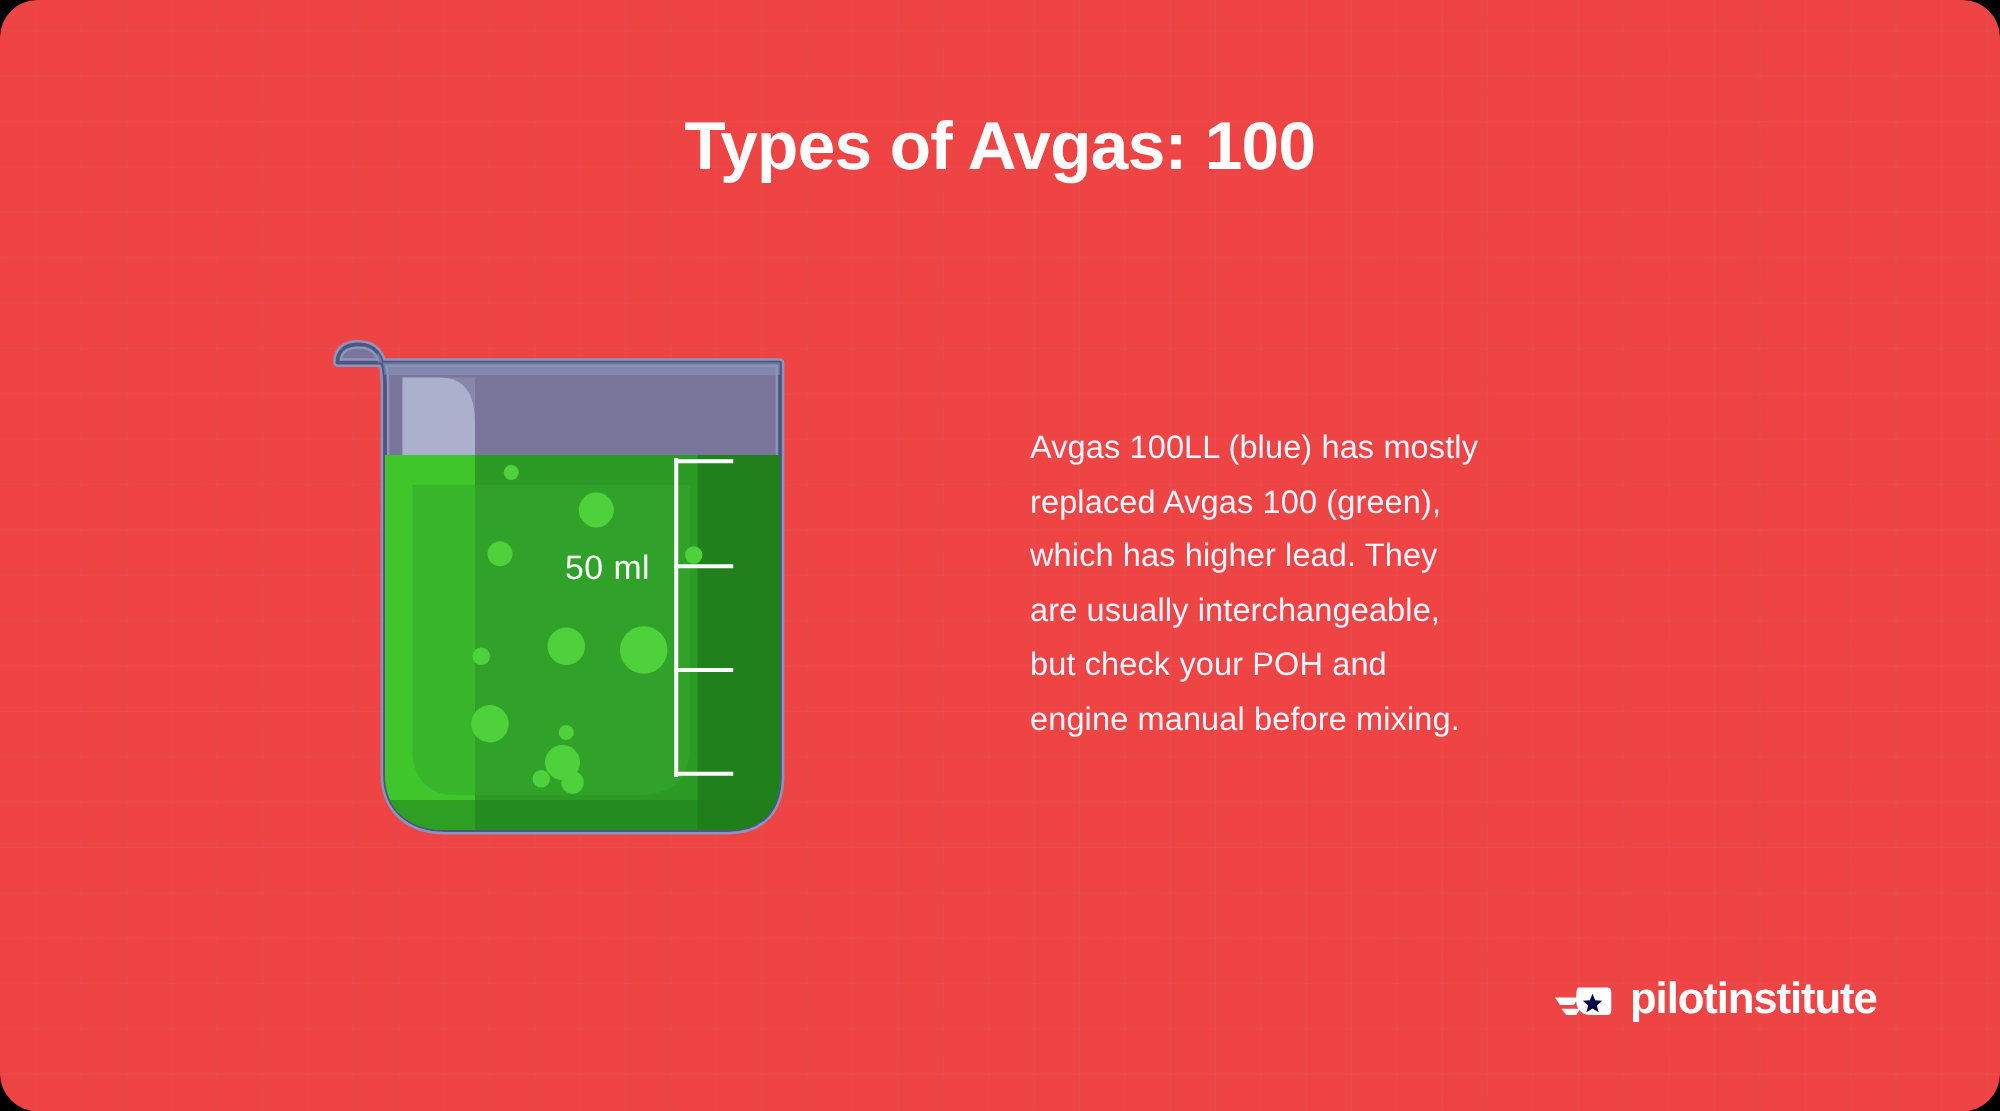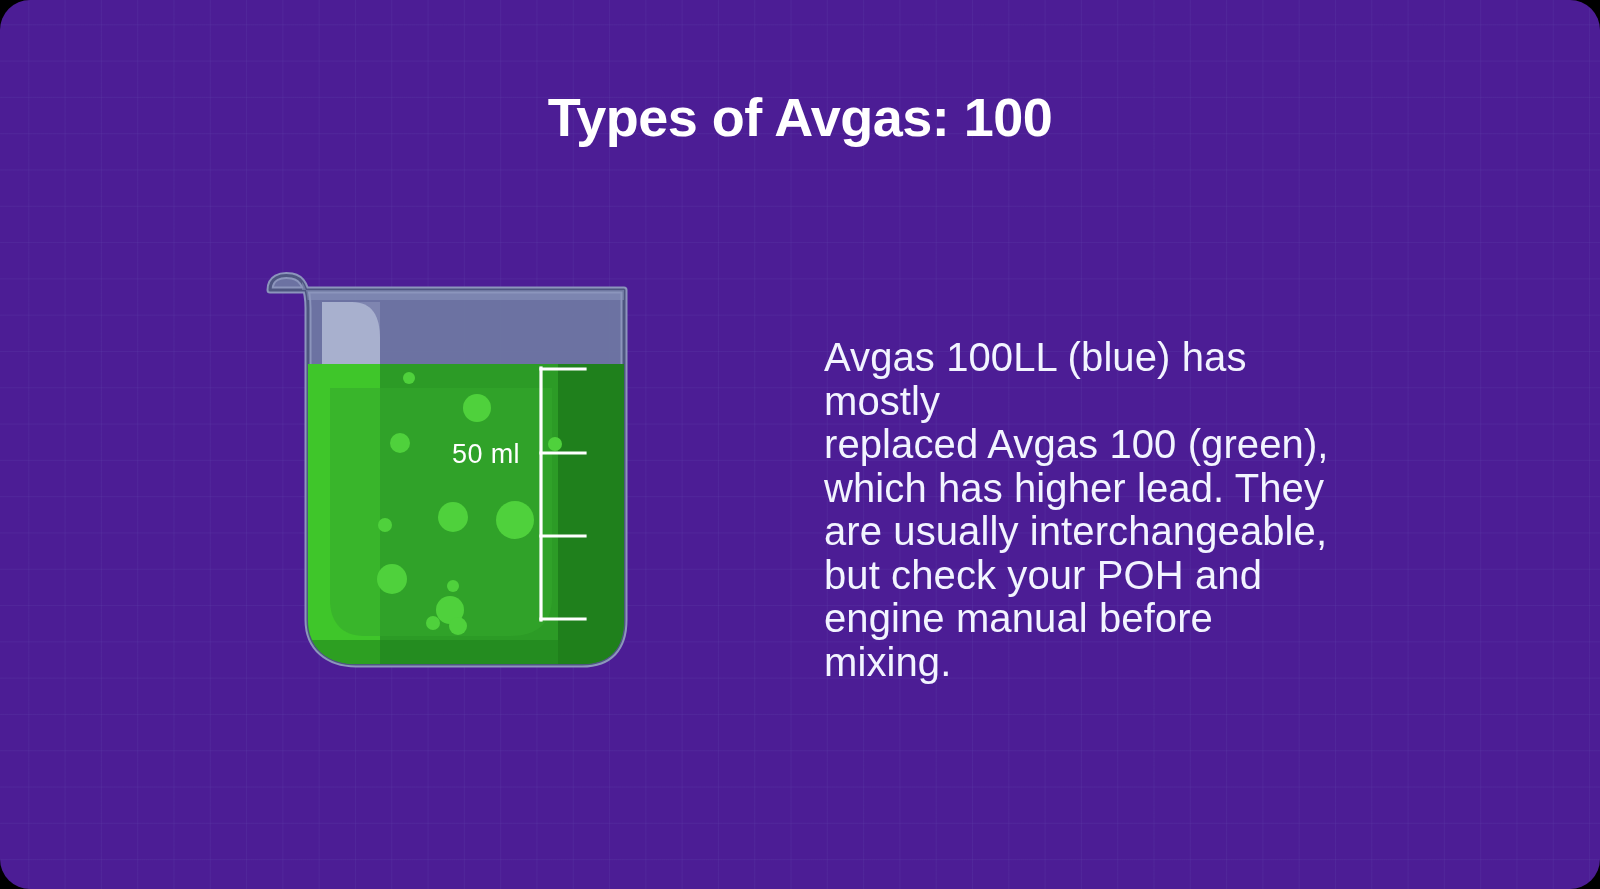--- a/index.html
+++ b/index.html
@@ -11,21 +11,21 @@
     width: 1600px;
     height: 889px;
     overflow: hidden;
     font-family: "Liberation Sans", sans-serif;
   }
 
   #slide {
     position: relative;
     width: 1600px;
     height: 889px;
-    background-color: #4c1d95;
+    background-color: #ef4444;
     border-radius: 30px;
     overflow: hidden;
   }
 
   
   #grid {
     position: absolute;
     inset: 0;
     background-image:
       linear-gradient(to right, rgba(140,160,220,0.075) 1px, transparent 1px),
@@ -49,21 +49,21 @@
     line-height: 1.1;
   }
 
   
   #body-text {
     position: absolute;
     left: 824px;
     top: 336px;
     width: 520px;
     color: #F2F4FF;
-    font-size: 40px;
+    font-size: 26px;
     line-height: 43.5px;
     font-weight: 400;
     letter-spacing: 0.1px;
     white-space: pre-line;
   }
 
   
   #beaker {
     position: absolute;
     left: 252px;
@@ -221,14 +221,33 @@
         <line x1="289" y1="268" x2="333" y2="268"></line>
         <line x1="289" y1="351" x2="333" y2="351"></line>
       </g>
     </svg>
 
     <div id="beaker-label">
       <span id="ml-text">50 ml</span>
     </div>
   </div>
 
+  <div id="logo">
+    <svg id="logo-mark" width="50" height="34" viewBox="0 0 50 34">
+
+      <path d="M 1 16 L 20 16 L 16 22 L 5 22 Z" fill="#FFFFFF"></path>
+      <path d="M 6 25 L 21 25 L 18 30 L 10 30 Z" fill="#FFFFFF"></path>
+
+      <path d="M 20 8
+               L 42 8
+               C 45 8, 46 9, 46 12
+               L 46 26
+               C 46 29, 45 30, 42 30
+               L 30 30
+               C 22 30, 18 25, 18 19
+               C 18 12, 18 8, 20 8 Z" fill="#FFFFFF"></path>
+
+      <path d="M 31 13 L 33.2 18.2 L 38.8 18.6 L 34.5 22.3 L 35.9 27.8 L 31 24.7 L 26.1 27.8 L 27.5 22.3 L 23.2 18.6 L 28.8 18.2 Z" fill="#0A0C47"></path>
+    </svg>
+    <span id="logo-text">pilotinstitute</span>
+  </div>
 
 </div>
 
 </body></html>

